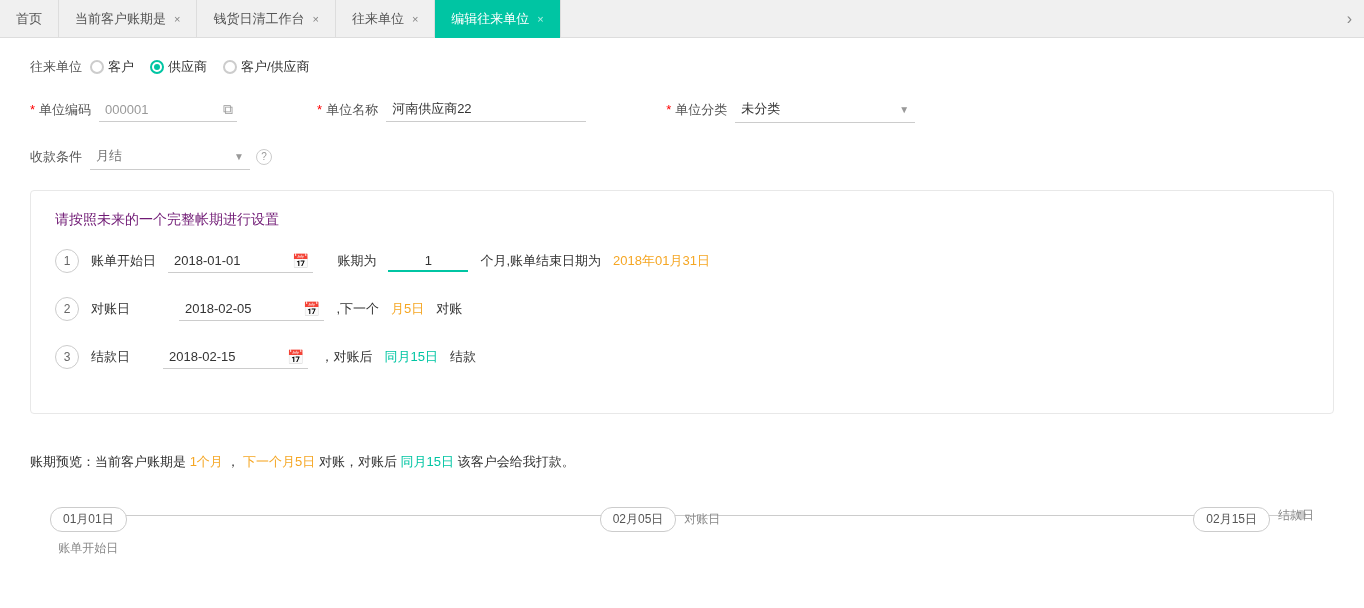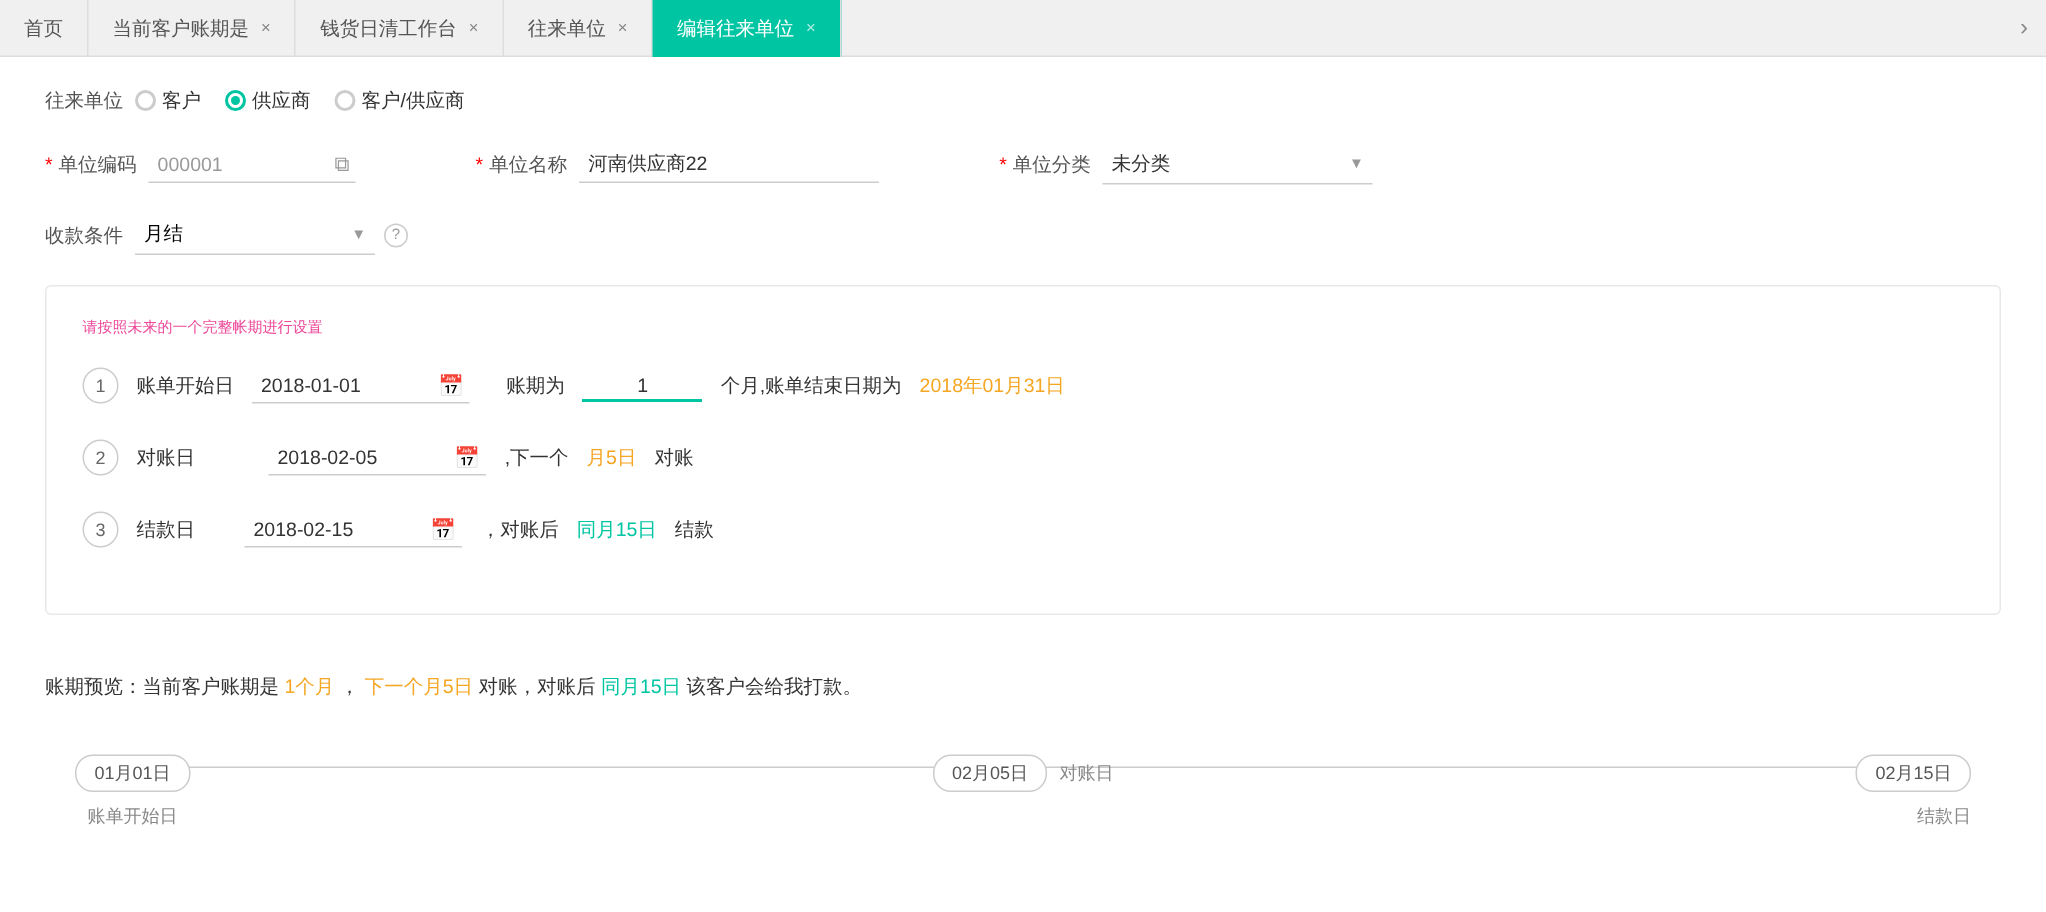--- a/index.html
+++ b/index.html
@@ -141,33 +141,33 @@
     
     .select-field {
       display: flex;
       align-items: center;
       border-bottom: 1px solid #ccc;
       padding: 4px 6px;
       cursor: pointer;
       min-width: 160px;
       gap: 20px;
     }
-    .select-value { flex: 1; font-size: 13px; color: #000000; }
+    .select-value { flex: 1; font-size: 13px; color: #737373; }
     .chevron-icon { color: #999; font-size: 10px; margin-left: 8px; }
 
     
     .section-box {
       border: 1px solid #e8e8e8;
       border-radius: 4px;
       padding: 20px 24px;
       margin-bottom: 20px;
     }
     .section-title {
-      font-size: 10px;
-      color: #ec4899;
+      font-size: 14px;
+      color: #701a75;
       margin-bottom: 20px;
     }
 
     
     .settings-row {
       display: flex;
       align-items: center;
       margin-bottom: 24px;
       gap: 12px;
     }
@@ -381,21 +381,21 @@
           <div style="background:#fff;border:1px solid #ccc;border-radius:12px;padding:3px 12px;font-size:12px;color:#555;white-space:nowrap;">01月01日</div>
           <span style="font-size:12px;color:#888;">账单开始日</span>
         </div>
 
 
         <div style="display:flex;flex-direction:row;align-items:center;gap:8px;z-index:1;">
           <div style="background:#fff;border:1px solid #ccc;border-radius:12px;padding:3px 12px;font-size:12px;color:#555;white-space:nowrap;">02月05日</div>
           <span style="font-size:12px;color:#888;">对账日</span>
         </div>
 
-        <div style="display:flex;flex-direction:column;align-items:flex-end;gap:8px;z-index:1;">
+        <div style="display:flex;align-items:flex-start;gap:8px;z-index:1;">
           <div style="background:#fff;border:1px solid #ccc;border-radius:12px;padding:3px 12px;font-size:12px;color:#555;white-space:nowrap;">02月15日</div>
           <span style="font-size:12px;color:#888;">结款日</span>
         </div>
       </div>
     </div>
   </div>
 
 </div>
 
 </body></html>

